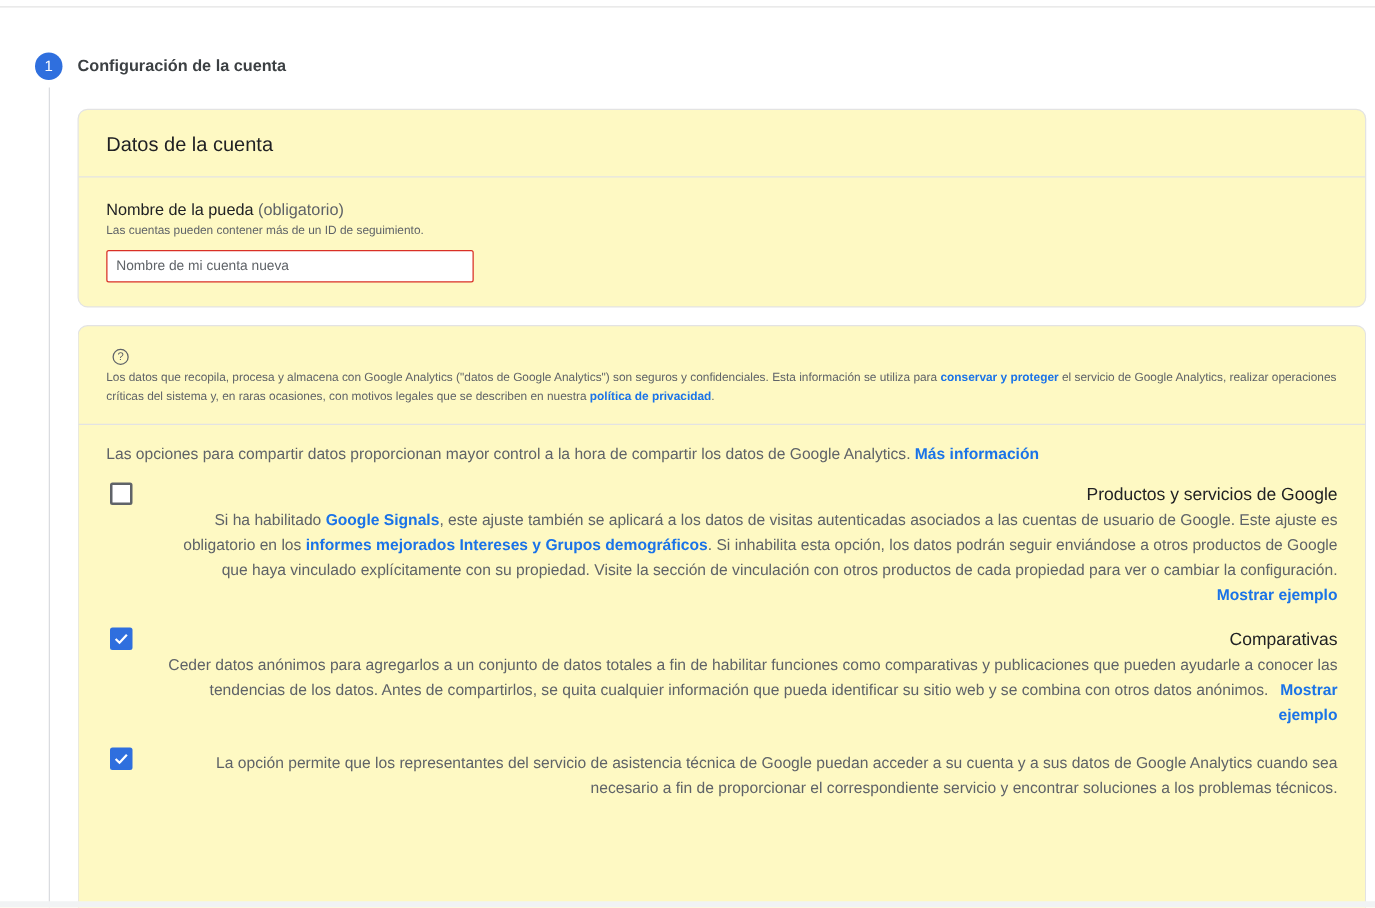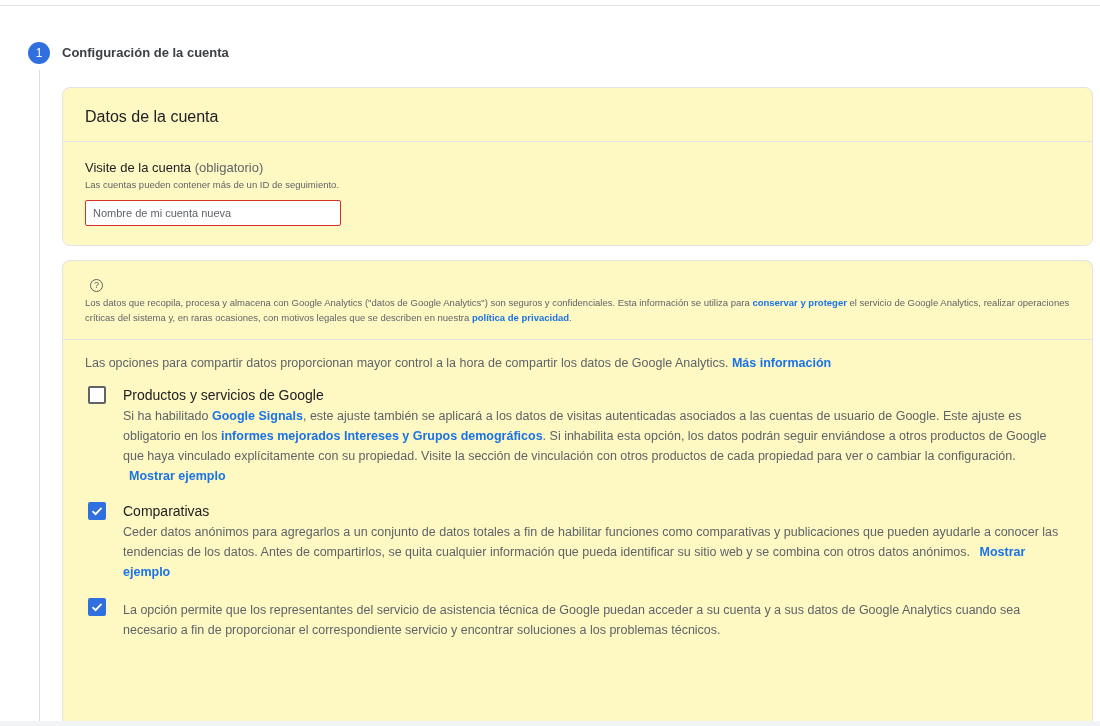--- a/index.html
+++ b/index.html
@@ -22,21 +22,21 @@
   .card2 { top: 260px; height: 480px; border-bottom: none; border-bottom-left-radius: 0; border-bottom-right-radius: 0; }
 
   .card-header { padding: 20px 22px 0 22px; height: 54px; border-bottom: 1px solid #e3e3e3; }
   .card-title { font-size: 16px; color: #202124; }
 
   .field-block { padding: 18px 22px; }
   .field-label { font-size: 13px; color: #202124; }
   .field-label .optional { color: #5f6368; }
   .field-hint { font-size: 9.5px; color: #5f6368; margin-top: 4px; }
   .text-input {
-    display: block; margin-top: 10px; width: 256px; height: 26px; border: 1px solid #d93025; border-radius: 2px;
+    display: block; margin-top: 10px; width: 294px; height: 26px; border: 1px solid #d93025; border-radius: 2px;
     font-size: 11px; padding: 0 7px; color: #202124; font-family: "Liberation Sans", sans-serif; outline: none;
   }
   .text-input::placeholder { color: #5f6368; }
 
   .share-header { padding: 18px 22px 14px 22px; border-bottom: 1px solid #e3e3e3; }
   .share-title { font-size: 15px; color: #202124; display: flex; align-items: center; }
   .help-icon {
     display: inline-block; width: 13px; height: 13px; border: 1px solid #5f6368; border-radius: 50%;
     font-size: 9px; line-height: 11px; text-align: center; color: #5f6368; margin-left: 5px; cursor: pointer;
   }
@@ -48,21 +48,21 @@
 
   .option { display: flex; margin-top: 16px; }
   .option:first-of-type { margin-top: 16px; }
   .cb {
     flex: none; width: 18px; height: 18px; border-radius: 2px; margin: 0 17px 0 3px; cursor: pointer;
     display: flex; align-items: center; justify-content: center;
   }
   .cb.unchecked { border: 2px solid #5f6368; background: #fff; }
   .cb.checked { background: #2f6fde; border: 2px solid #2f6fde; }
   .cb svg { width: 12px; height: 12px; }
-  .opt-text { flex: 1; }
+  .opt-text { flex: 1; text-align: right; }
   .opt-title { font-size: 14px; color: #202124; line-height: 18px; }
   .opt-desc { font-size: 12.5px; color: #5f6368; line-height: 20px; margin-top: 2px; }
   .opt-desc .link { margin-left: 6px; }
   .opt-desc .inline-link { margin-left: 0; }
 
   .bottom-fade { position: absolute; left: 0; top: 721px; width: 1100px; height: 5px; background: #f1f3f4; }
 </style>
 </head>
 <body>
 
@@ -71,21 +71,21 @@
 <div class="step-circle">1</div>
 <div class="step-title">Configuración de la cuenta</div>
 <div class="step-line"></div>
 
 <div class="card card1">
   <div class="card-header">
     <div class="card-title">Datos de la cuenta</div>
   </div>
   <div class="field-block">
     <div class="field-label">
-      <span>Visite de la cuenta</span>
+      <span>Nombre de la pueda</span>
       <span class="optional">(obligatorio)</span>
     </div>
     <div class="field-hint">Las cuentas pueden contener más de un ID de seguimiento.</div>
     <input class="text-input" type="text" placeholder="Nombre de mi cuenta nueva" style="">
   </div>
 </div>
 
 <div class="card card2">
   <div class="share-header">
     <div class="share-title">

